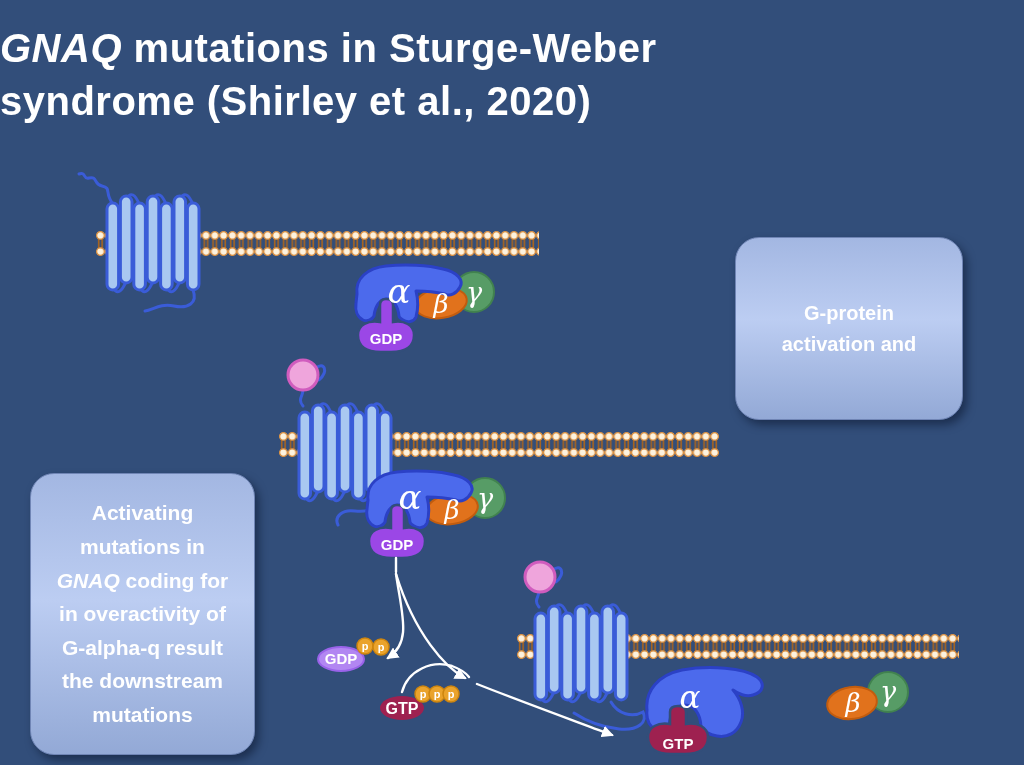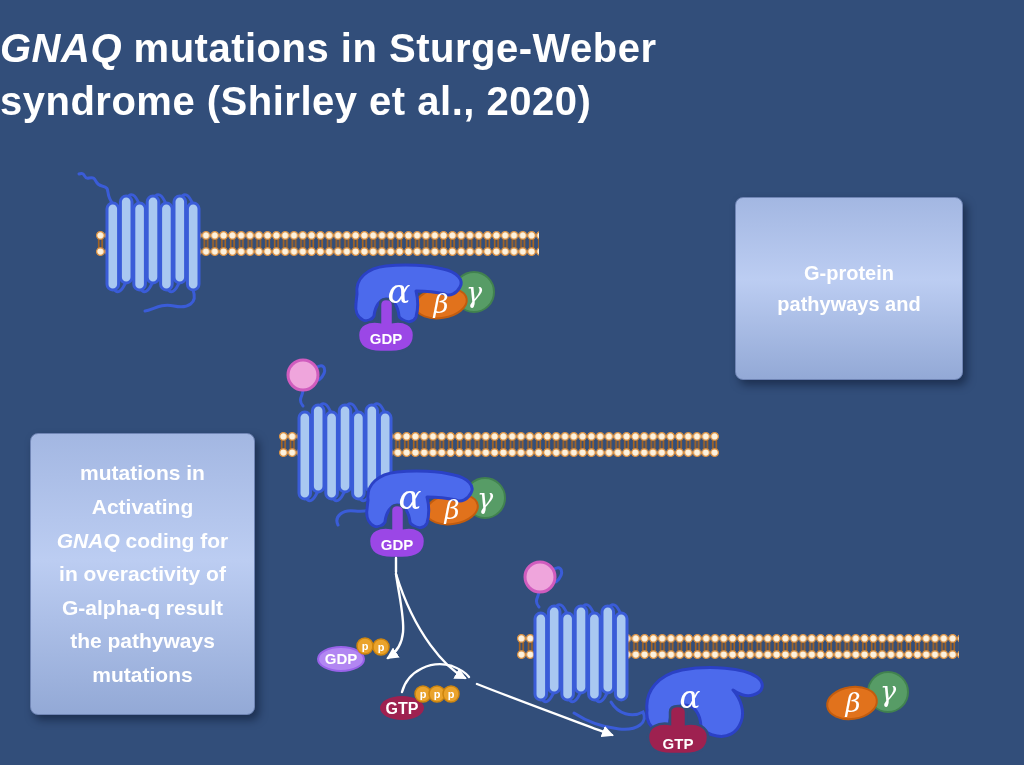--- a/index.html
+++ b/index.html
@@ -8,26 +8,26 @@
 
   
   .title{position:absolute;top:22px;left:0;width:100%;margin:0;text-align:left;
          color:var(--title_text);font-size:40px;font-weight:600;line-height:1.33;letter-spacing:0.5px;}
   .title em{font-style:italic;}
 
   
   .diagram{position:absolute;left:0;top:0;width:1024px;height:765px;}
 
   
-  .callout{position:absolute;box-sizing:border-box;border-radius:8px;
+  .callout{position:absolute;box-sizing:border-box;border-radius:24px;
            background:linear-gradient(180deg,var(--callout_grad_top) 0%,var(--callout_grad_mid) 45%,var(--callout_grad_bottom) 100%);
            border:1px solid var(--callout_border);
            box-shadow:4px 5px 9px rgba(8,18,40,0.5);
            display:flex;flex-direction:column;justify-content:center;align-items:center;
-           color:#fff;font-weight:600;text-align:center;}
+           color:#fff;font-weight:600;text-align:center;margin-top:40px;}
   .callout em{font-style:italic;}
   .callout-right{left:735px;top:197px;width:228px;height:183px;font-size:20px;line-height:1.52;}
   .callout-left{left:30px;top:433px;width:225px;height:282px;font-size:21px;line-height:1.6;}
 
   
   .cyl{fill:var(--receptor_fill);stroke:var(--receptor_stroke);stroke-width:3;}
   .chain{fill:none;stroke:var(--receptor_stroke);stroke-width:3;stroke-linecap:round;}
   .mem-head{fill:var(--membrane_head);stroke:var(--membrane_head_stroke);stroke-width:1.3;}
   .mem-tail{stroke:var(--membrane_tail);stroke-width:1.7;}
   .alpha-blob{fill:var(--alpha_blue);stroke:var(--alpha_stroke);stroke-width:3;stroke-linejoin:round;}
@@ -169,26 +169,26 @@
     <g>
       <circle class="gamma" cx="888" cy="692" r="20"></circle>
       <ellipse class="beta" cx="852" cy="703" rx="25" ry="16" transform="rotate(-8 852 703)"></ellipse>
       <text class="greek g-beta" x="853" y="712">β</text>
       <text class="greek g-gamma" x="888" y="701">γ</text>
     </g>
   </svg>
 
   <div class="callout callout-right">
     <div>G-protein</div>
-    <div>pathyways and</div>
+    <div>activation and</div>
   </div>
 
   <div class="callout callout-left">
+    <div>Activating</div>
     <div>mutations in</div>
-    <div>Activating</div>
     <div><em>GNAQ</em><span> coding for</span></div>
     <div>in overactivity of</div>
     <div>G-alpha-q result</div>
-    <div>the pathyways</div>
+    <div>the downstream</div>
     <div>mutations</div>
   </div>
 
 </div>
 
 </body></html>

